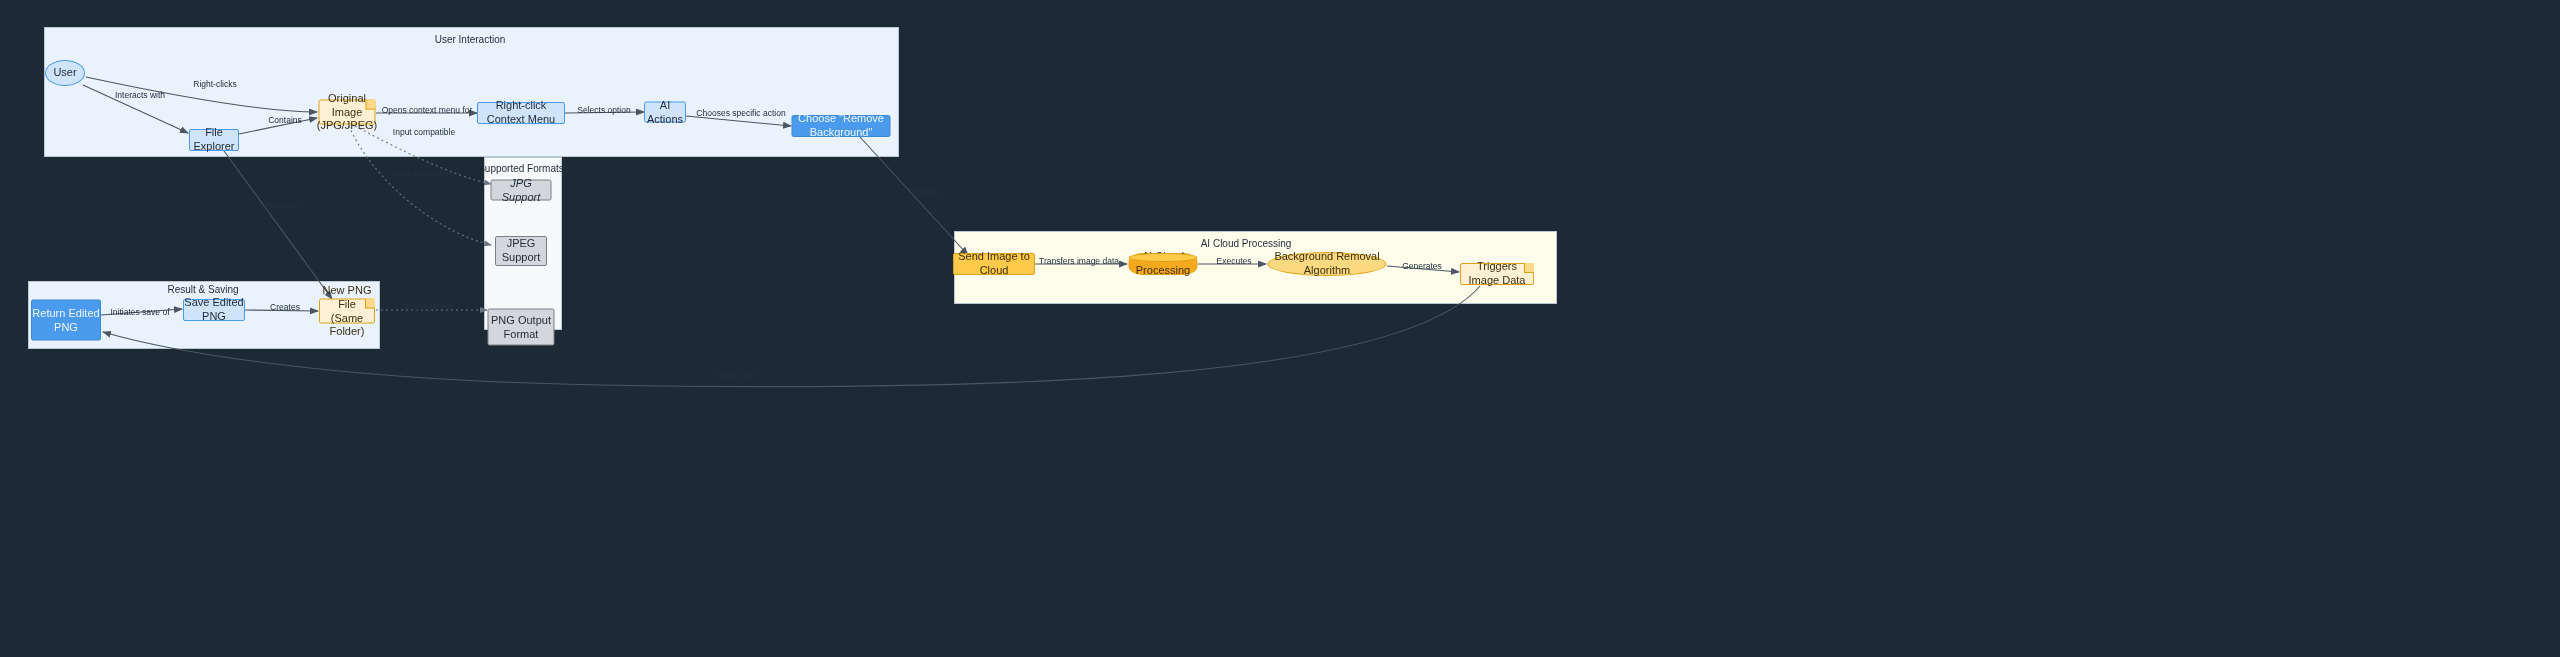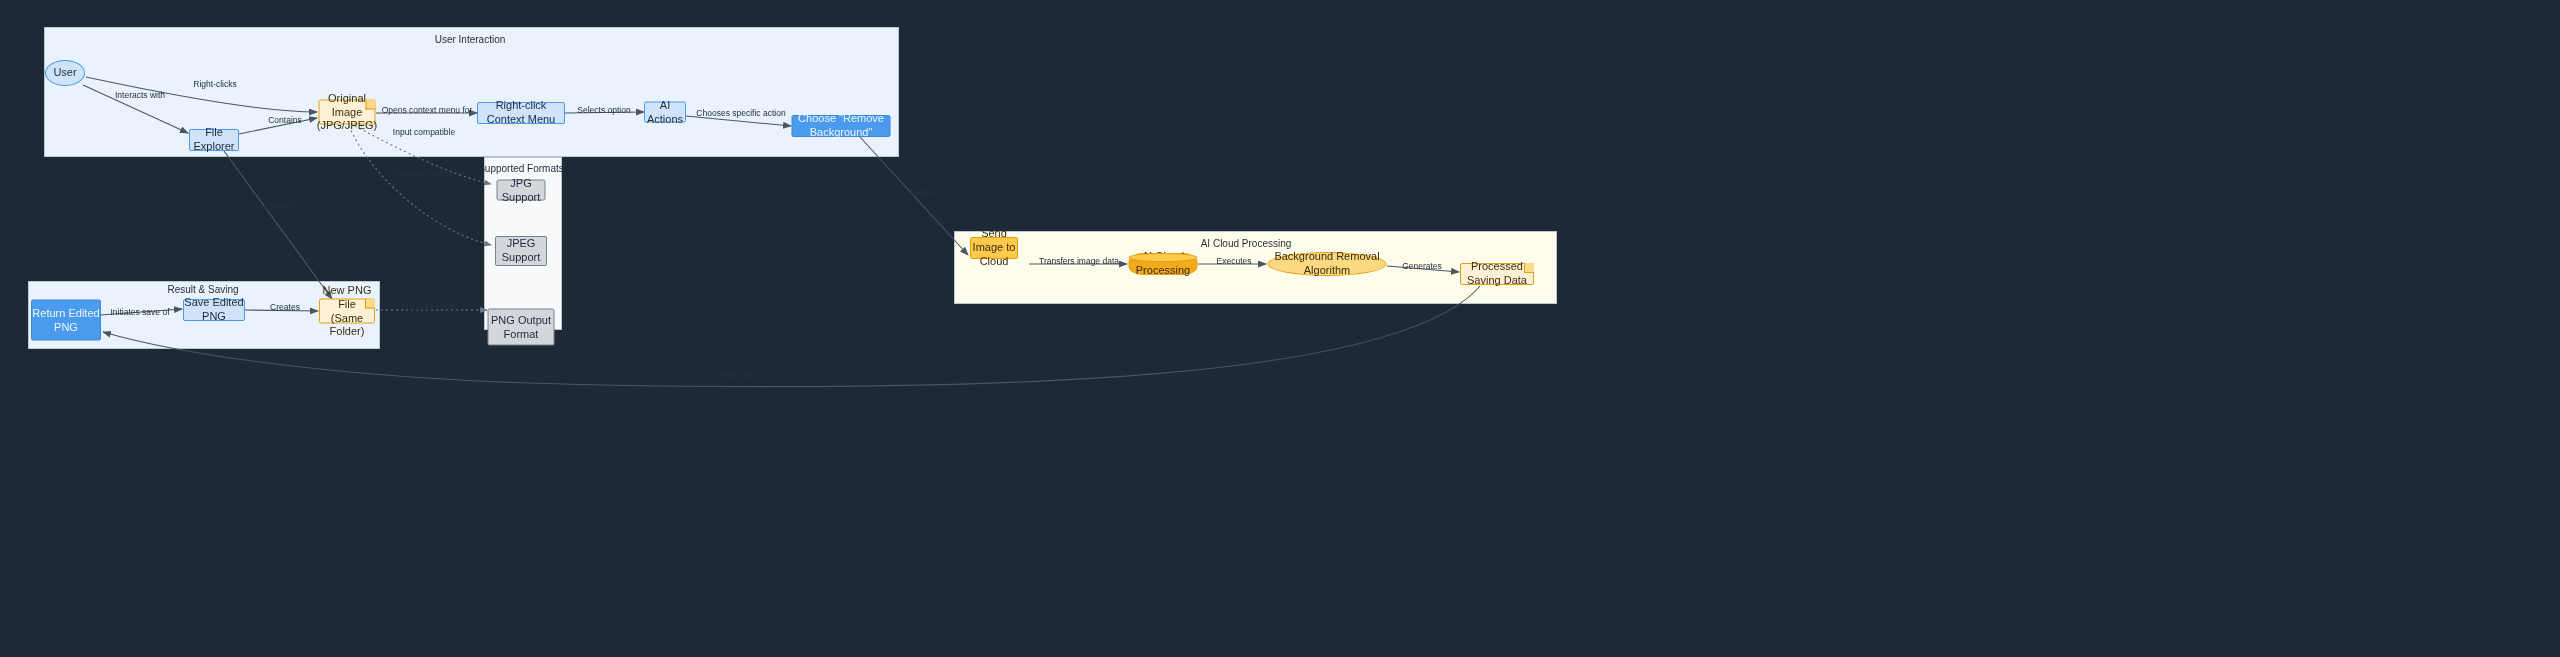--- a/index.html
+++ b/index.html
@@ -89,41 +89,41 @@
       </div>
       <div class="node n-blue" style="left: 521px; top: 113px; width: 88px; height: 22px;">
         <span>Right-click Context Menu</span>
       </div>
       <div class="node n-blue" style="left: 665px; top: 112px; width: 42px; height: 21px;">
         <span>AI Actions</span>
       </div>
       <div class="node n-blue-solid" style="left: 841px; top: 126px; width: 99px; height: 22px;">
         <span>Choose "Remove Background"</span>
       </div>
-      <div class="node n-grey" style="left: 521px; top: 190px; width: 49px; height: 21px;">
+      <div class="node n-grey" style="left: 521px; top: 190px; width: 61px; height: 21px; font-style: italic;">
         <span>JPG Support</span>
       </div>
       <div class="node n-grey" style="left: 521px; top: 251px; width: 52px; height: 30px;">
         <span>JPEG Support</span>
       </div>
       <div class="node n-grey" style="left: 521px; top: 327px; width: 67px; height: 37px; text-align: center;">
         <span>PNG Output Format</span>
       </div>
-      <div class="node n-amber" style="left: 994px; top: 248px; width: 48px; height: 22px;">
+      <div class="node n-amber" style="left: 994px; top: 264px; width: 82px; height: 22px;">
         <span>Send Image to Cloud</span>
       </div>
       <div class="node n-cyl" style="left: 1163px; top: 264px; width: 69px; height: 22px;">
         <span>AI Cloud Processing</span>
         <span style="position: absolute; left: -1px; right: -1px; top: -1px; height: 7px; border: 1.4px solid rgb(224, 163, 23); border-radius: 50%; background: rgb(255, 201, 73);"></span>
       </div>
       <div class="node n-ellipse-amber" style="left: 1327px; top: 264px; width: 119px; height: 24px;">
         <span>Background Removal Algorithm</span>
       </div>
       <div class="node n-note" style="left: 1497px; top: 274px; width: 74px; height: 22px;">
-        <span>Processed Saving Data</span>
+        <span>Triggers Image Data</span>
         <span class="fold"></span>
       </div>
       <div class="node n-blue-solid" style="left: 66px; top: 320px; width: 70px; height: 41px;">
         <span>Return Edited PNG</span>
       </div>
       <div class="node n-blue" style="left: 214px; top: 310px; width: 62px; height: 22px;">
         <span>Save Edited PNG</span>
       </div>
       <div class="node n-note" style="left: 347px; top: 311px; width: 56px; height: 25px;">
         <span>New PNG File<br>(Same Folder)</span>

